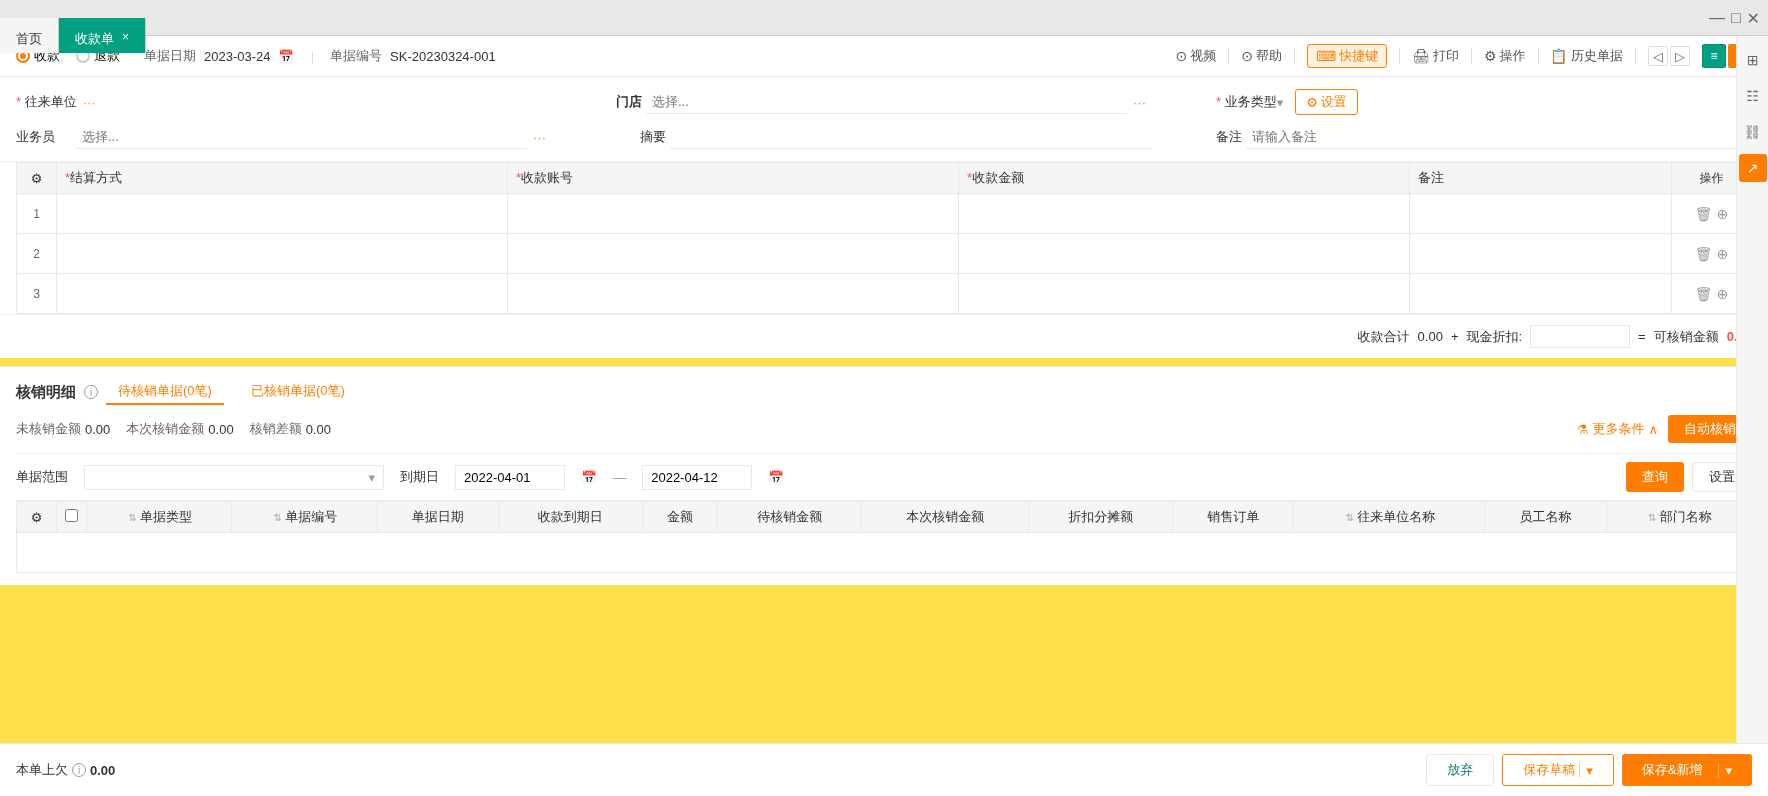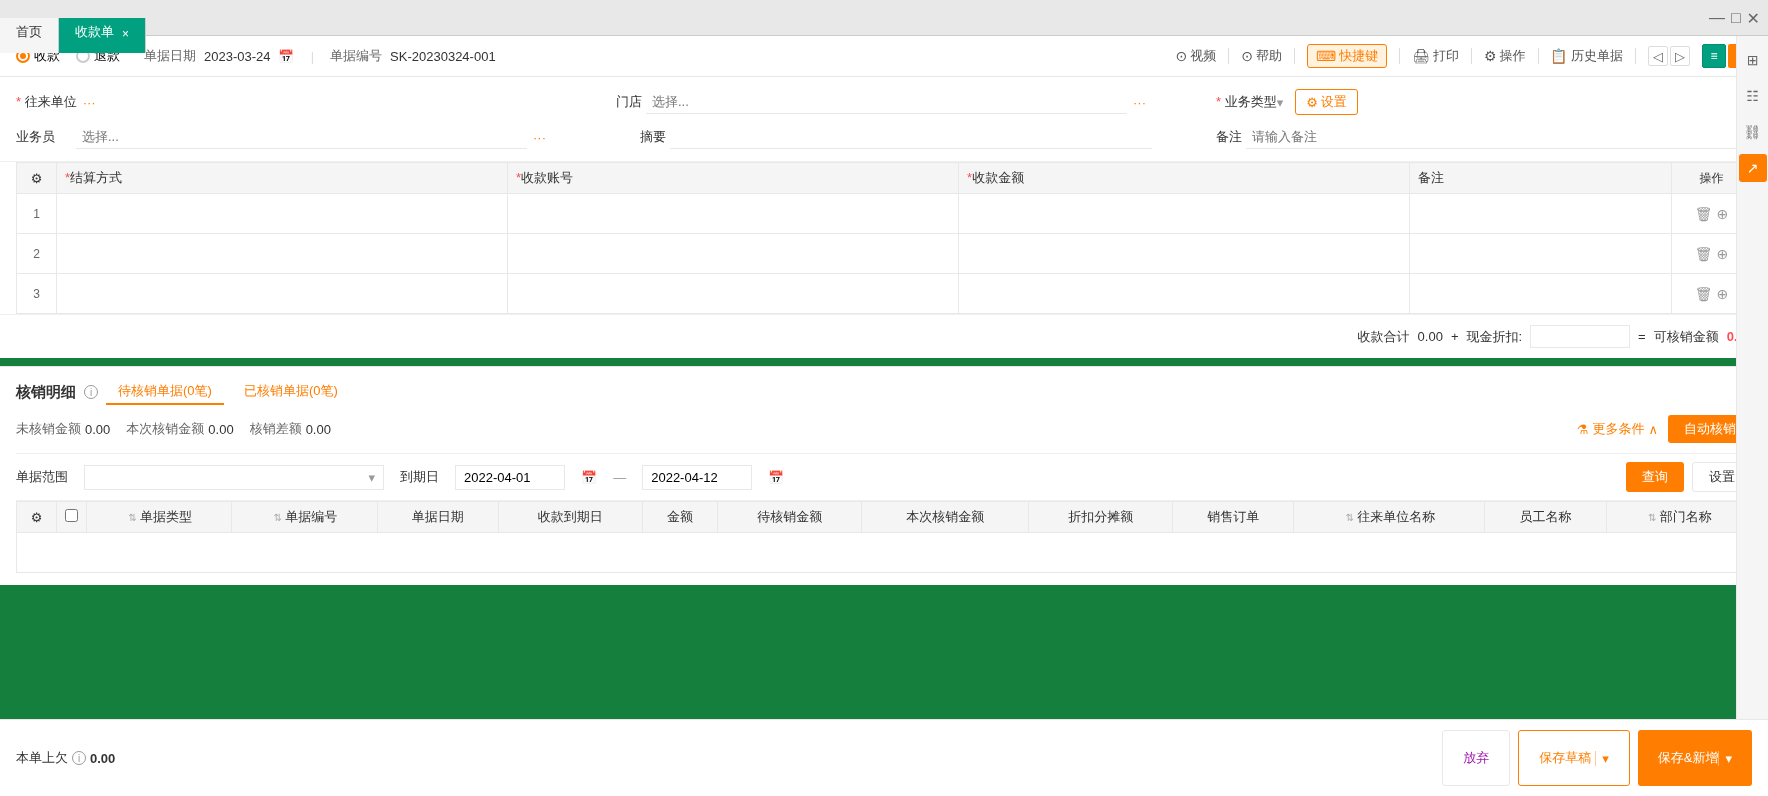--- a/index.html
+++ b/index.html
@@ -4,35 +4,35 @@
   <style>
     * { box-sizing: border-box; margin: 0; padding: 0; font-family: 'Microsoft YaHei', Arial, sans-serif; font-size: 13px; }
     body { background: #f0f2f5; width: 1768px; height: 796px; overflow: hidden; }
 
     
     .tab-bar {
       display: flex; align-items: center; background: #e8e8e8; height: 36px;
       border-bottom: 1px solid #ccc; position: relative;
     }
     .tab-item {
-      display: flex; align-items: flex-end; padding: 12px 16px; height: 100%;
+      display: flex; align-items: flex-start; padding: 12px 16px; height: 100%;
       cursor: pointer; font-size: 13px; color: #333; border-right: 1px solid #ccc; margin-top: 36px;
     }
     .tab-item.home { background: #f5f5f5; color: #333; }
     .tab-item.active { background: #00a080; color: #fff; }
     .tab-item .tab-close { margin-left: 8px; font-size: 12px; cursor: pointer; }
     .tab-bar-right {
       position: absolute; right: 8px; top: 50%; transform: translateY(-50%);
       display: flex; gap: 6px;
     }
     .tab-bar-right span { font-size: 16px; cursor: pointer; color: #666; }
 
     
     .main-content {
-      background: #15803d; margin: 0; height: 760px; overflow-y: auto;
+      background: #fde047; margin: 0; height: 760px; overflow-y: auto;
     }
 
     
     .receipt-type-bar {
       display: flex; align-items: center; padding: 8px 16px; background: #fff;
       border-bottom: 1px solid #e8e8e8; gap: 24px;
     }
     .radio-group { display: flex; gap: 16px; align-items: center; }
     .radio-item { display: flex; align-items: center; gap: 4px; cursor: pointer; }
     .radio-circle {
@@ -112,21 +112,21 @@
       border: 1px solid #e8e8e8; padding: 3px 6px; width: 100px; outline: none;
       font-size: 13px;
     }
 
     
     .verify-section {
       background: #fff; margin-top: 8px; padding: 12px 16px; border-top: 1px solid #e8e8e8;
     }
     .verify-title { display: flex; align-items: center; gap: 8px; margin-bottom: 10px; }
     .verify-title-text { font-size: 15px; font-weight: bold; color: #333; }
-    .verify-tabs { display: flex; gap: 8px; }
+    .verify-tabs { display: flex; gap: 15px; }
     .verify-tab {
       padding: 3px 12px; cursor: pointer; font-size: 12px; color: #ff7d00; border-bottom: 2px solid transparent;
     }
     .verify-tab.active { border-bottom-color: #ff7d00; }
     .info-icon { width: 14px; height: 14px; border-radius: 50%; border: 1px solid #999; display: inline-flex; align-items: center; justify-content: center; font-size: 10px; color: #999; cursor: pointer; }
 
     .verify-stats { display: flex; align-items: center; gap: 16px; margin-bottom: 10px; font-size: 13px; color: #333; }
     .stat-item { display: flex; align-items: center; gap: 4px; }
     .stat-label { color: #666; }
     .filter-btn { display: flex; align-items: center; gap: 4px; color: #ff7d00; cursor: pointer; font-size: 12px; margin-left: auto; }
@@ -150,23 +150,23 @@
     .sort-icon { color: #aaa; margin-left: 2px; font-size: 10px; }
 
     
     .bottom-bar {
       display: flex; align-items: center; justify-content: space-between;
       padding: 10px 16px; background: #fff; border-top: 1px solid #e8e8e8;
       position: fixed; bottom: 0; left: 0; right: 0; z-index: 100;
     }
     .bottom-info { display: flex; align-items: center; gap: 4px; color: #333; font-size: 13px; }
     .bottom-actions { display: flex; gap: 8px; }
-    .btn-discard { background: #fff; border: 1px solid #e8e8e8; padding: 18px 20px; border-radius: 3px; cursor: pointer; color: #a21caf; font-size: 13px; }
+    .btn-discard { background: #fff; border: 1px solid #e8e8e8; padding: 6px 20px; border-radius: 3px; cursor: pointer; color: #0f766e; font-size: 13px; }
     .btn-save-draft { background: #fff; border: 1px solid #ff7d00; color: #ff7d00; padding: 6px 20px; border-radius: 3px; cursor: pointer; font-size: 13px; display: flex; align-items: center; gap: 4px; }
-    .btn-save-new { background: #ff7d00; border: none; color: #fff; padding: 6px 20px; border-radius: 3px; cursor: pointer; font-size: 13px; display: flex; align-items: center; gap: 0; }
+    .btn-save-new { background: #ff7d00; border: none; color: #fff; padding: 6px 20px; border-radius: 3px; cursor: pointer; font-size: 13px; display: flex; align-items: center; gap: 16px; }
 
     
     .right-sidebar {
       position: fixed; right: 0; top: 36px; bottom: 0; width: 32px;
       background: #f5f5f5; border-left: 1px solid #e8e8e8; display: flex; flex-direction: column; align-items: center; padding-top: 10px; gap: 8px;
     }
     .sidebar-icon { width: 28px; height: 28px; display: flex; align-items: center; justify-content: center; cursor: pointer; color: #666; font-size: 14px; border-radius: 3px; }
     .sidebar-icon.active { background: #ff7d00; color: #fff; }
   </style>
 </head>
@@ -255,21 +255,21 @@
   <div class="form-section">
     <div class="form-row">
 
       <div class="field-group" style="flex:2;">
         <span class="field-label required">往来单位</span>
         <span class="field-more">···</span>
       </div>
       <div class="field-separator"></div>
 
       <div class="field-group" style="flex:2;">
-        <span class="field-label" style="min-width:30px;">门店</span>
+        <span class="field-label" style="min-width:30px;font-weight:bold;">门店</span>
         <input class="field-input" type="text" placeholder="选择..." style="color: rgb(187, 187, 187);">
         <span class="field-more">···</span>
       </div>
       <div class="field-separator"></div>
 
       <div class="field-group" style="flex:2;align-items:center;">
         <span class="field-label required">业务类型</span>
         <span style="color:#999;cursor:pointer;">▾</span>
         <div class="settings-btn" style="margin-left:12px;">
           <span>⚙</span>

